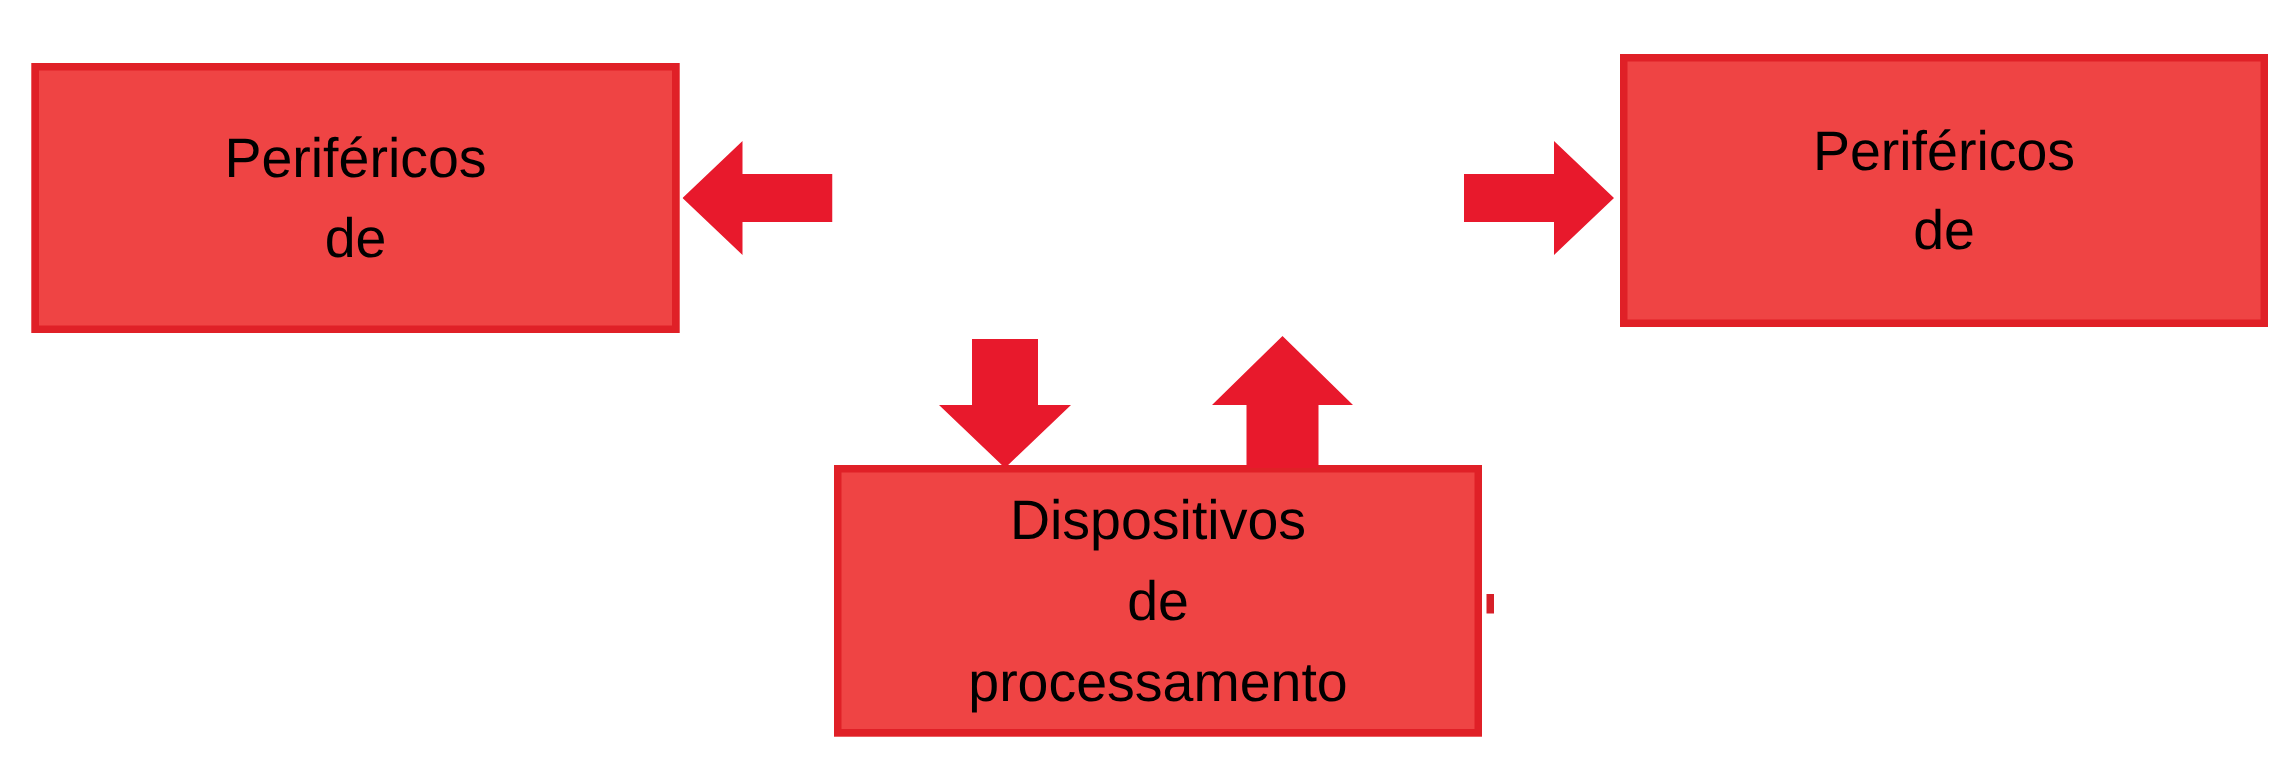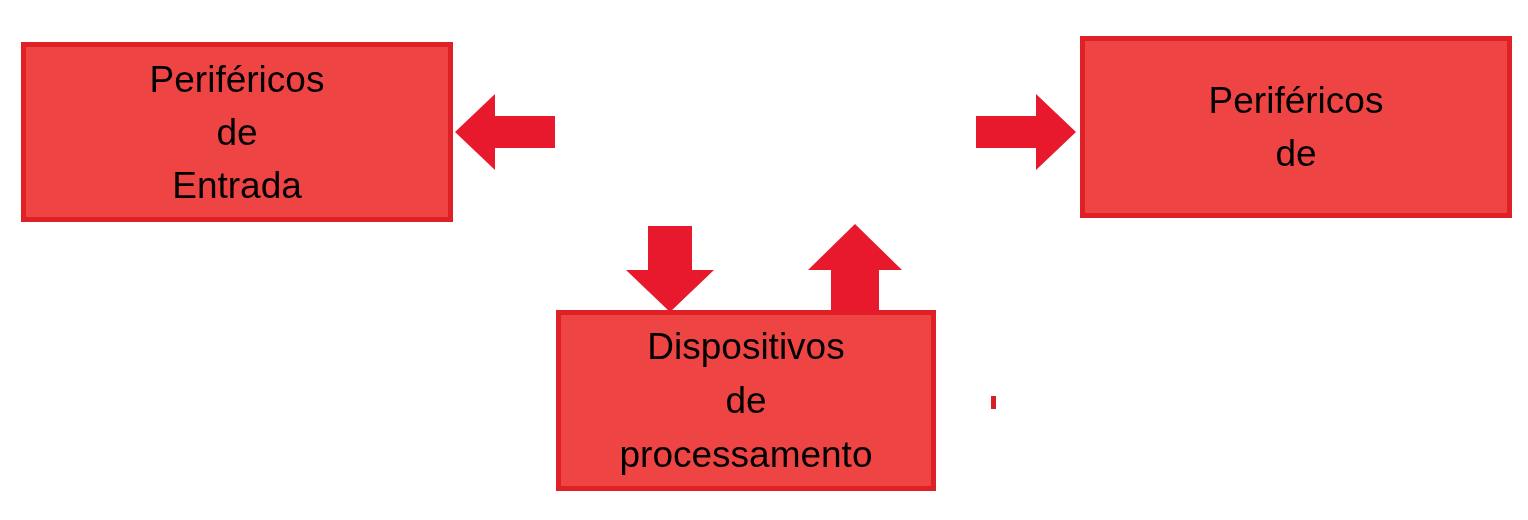--- a/index.html
+++ b/index.html
@@ -63,21 +63,21 @@
   #node-cpu .line { font-size: 38px; line-height: 58px; }
 
   #node-output {
     left: 1080px; top: 36px;
     width: 432px; height: 182px;
   }
   #node-output .line { font-size: 37px; line-height: 53px; }
 
   #node-storage {
     left: 556px; top: 310px;
-    width: 380px; height: 181px;
+    width: 432px; height: 181px;
   }
   #node-storage .line { font-size: 37px; line-height: 54px; }
 
   
   .arrow {
     position: absolute;
     display: block;
   }
   #arrow-left      { left: 455px;  top: 92px;  width: 100px; height: 80px; }
   #arrow-right     { left: 976px;  top: 92px;  width: 100px; height: 80px; }
@@ -93,21 +93,20 @@
   }
 </style>
 </head>
 <body>
 
 <div id="canvas">
 
   <div class="node node-pink" id="node-input">
     <span class="line">Periféricos</span>
     <span class="line">de</span>
-    <span class="line">Entrada</span>
   </div>
 
 
   <div class="node node-pink" id="node-output">
     <span class="line">Periféricos</span>
     <span class="line">de</span>
   </div>
 
   <div class="node node-pink" id="node-storage">
     <span class="line">Dispositivos</span>

